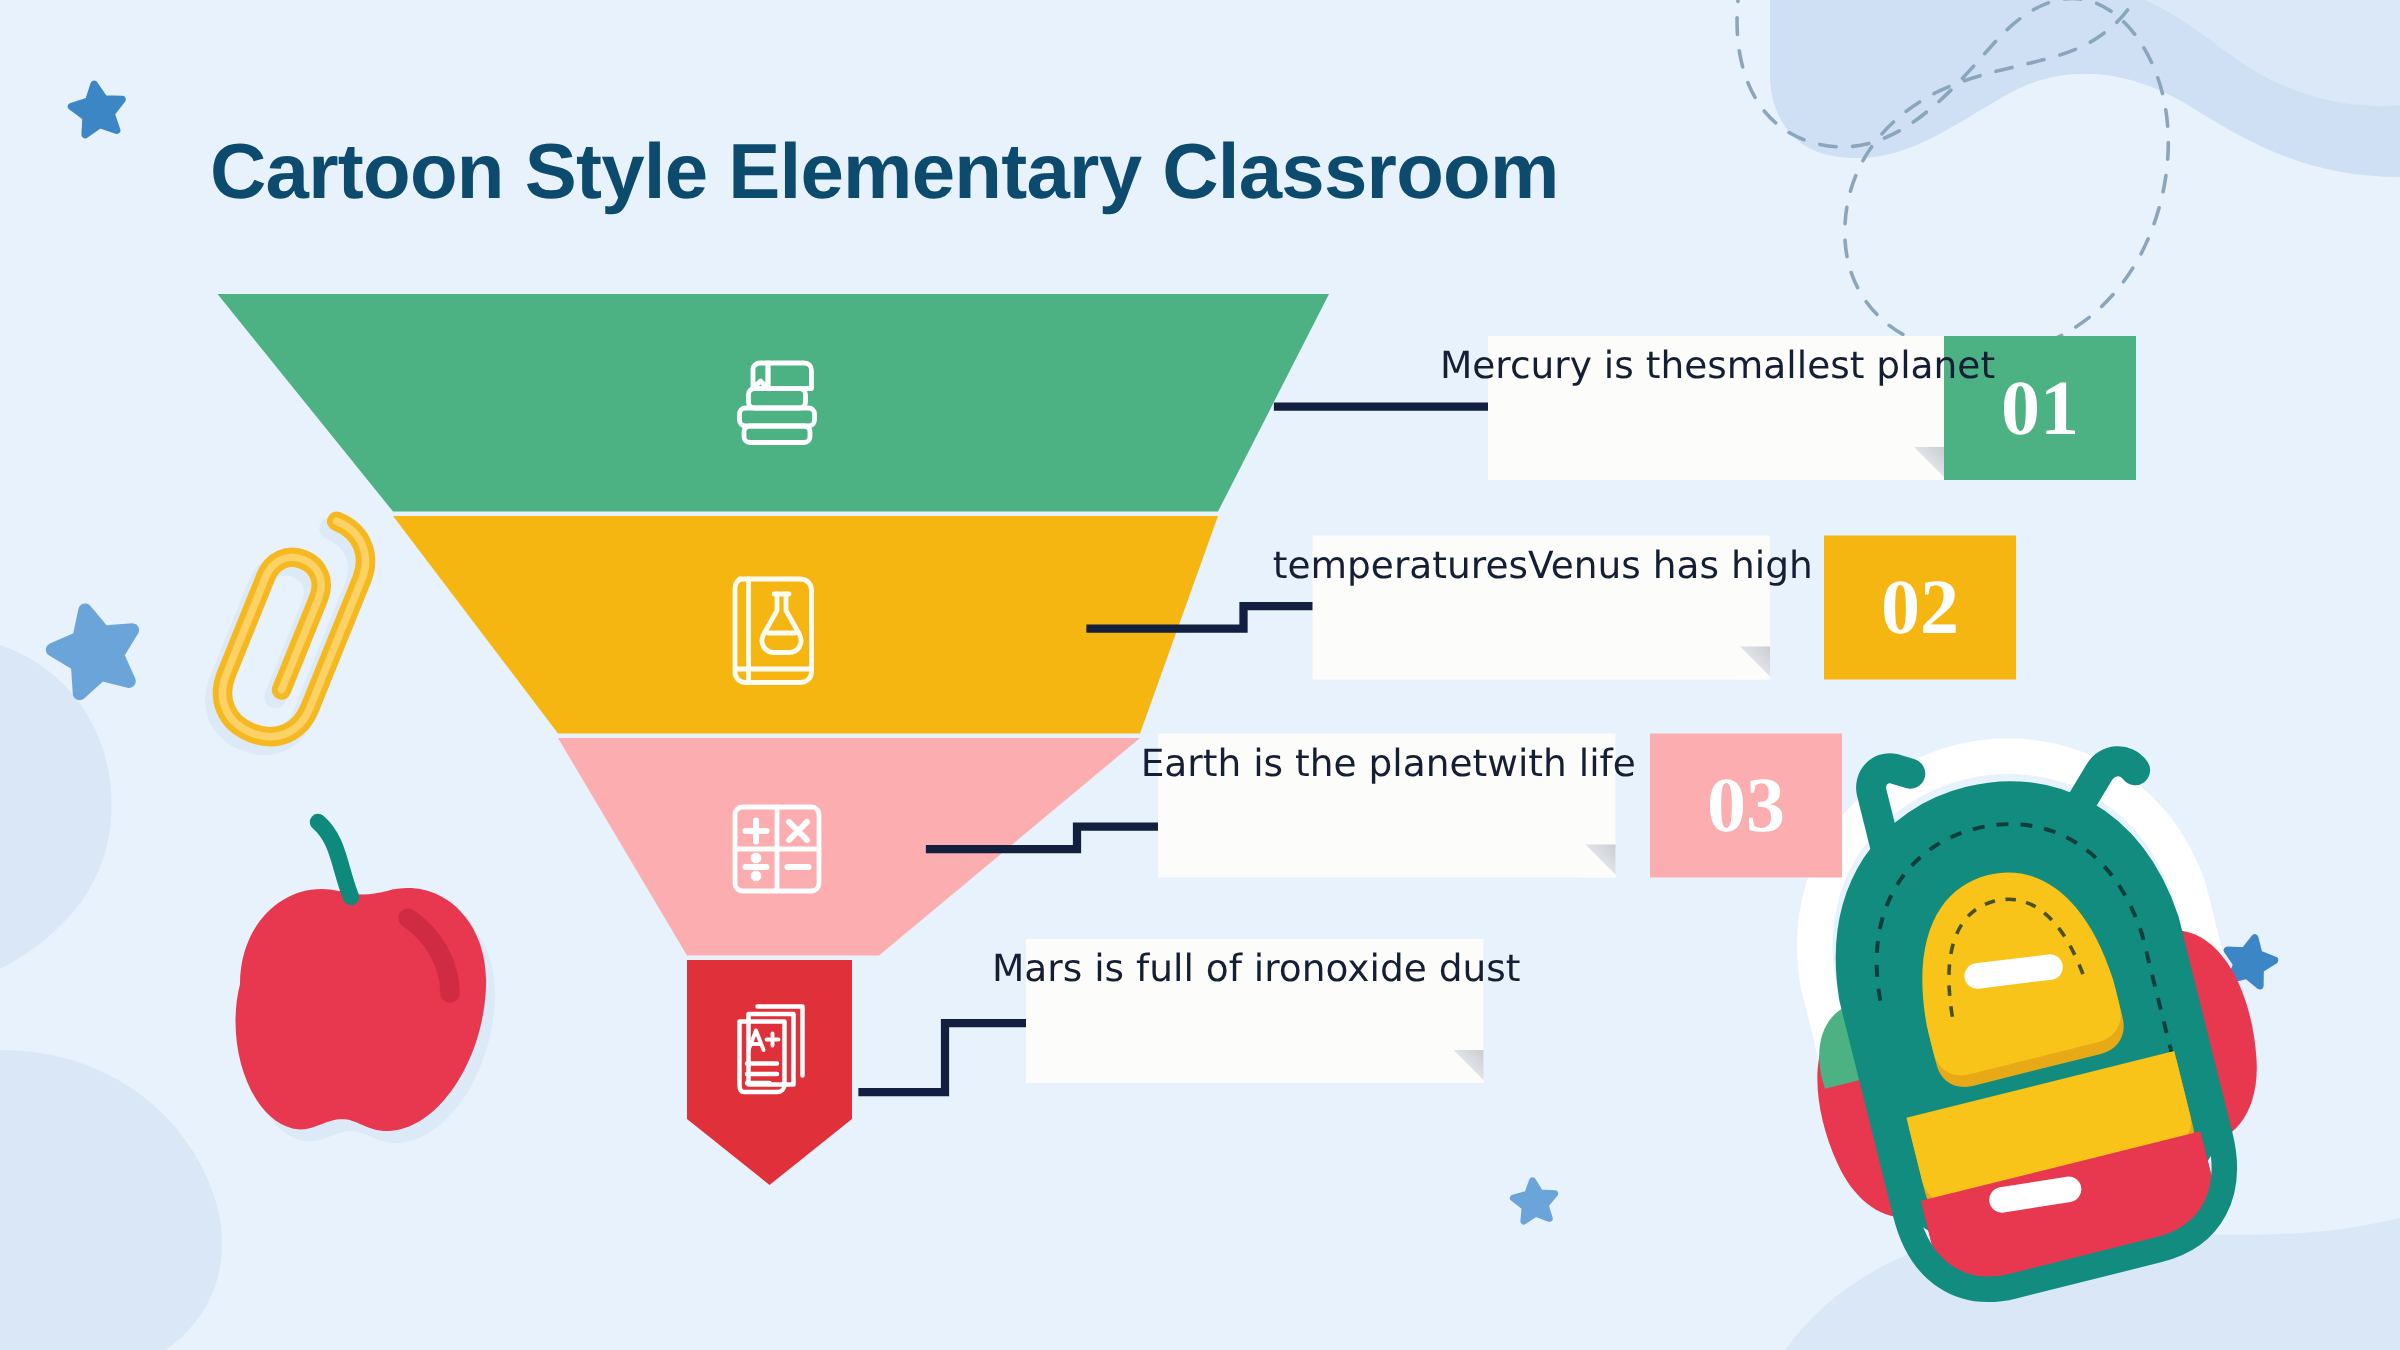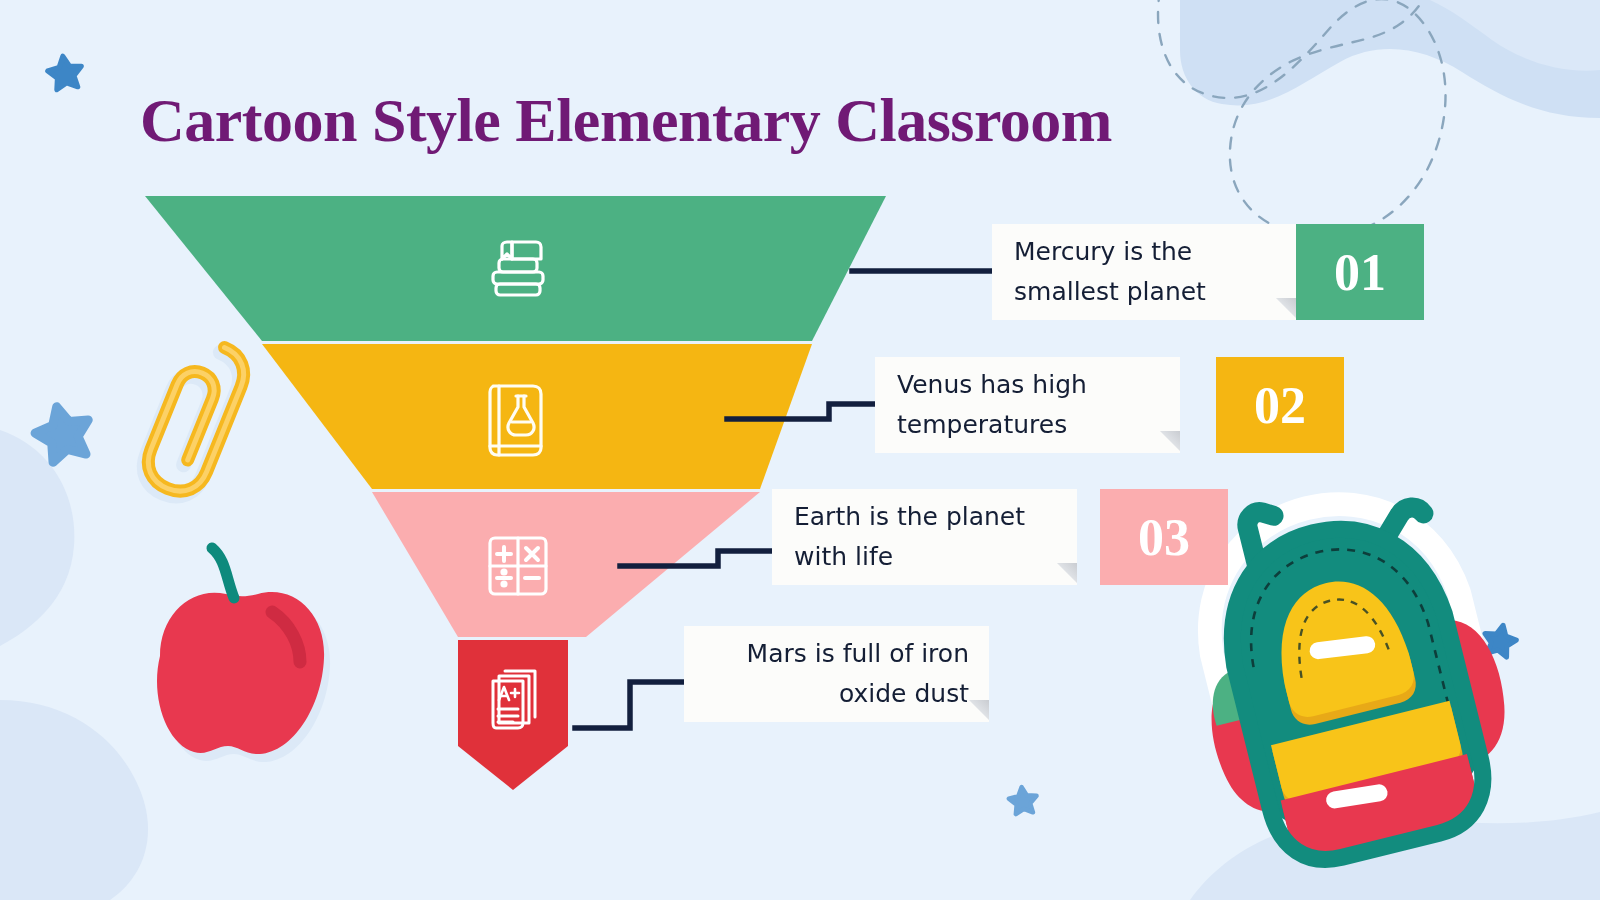--- a/index.html
+++ b/index.html
@@ -32,42 +32,42 @@
   #connector-layer { z-index: 4; }
   #deco-layer { z-index: 2; }
 
   
   #page-title {
     position: absolute;
     left: 140px;
     top: 88px;
     width: 1300px;
     z-index: 6;
-    font-family: Liberation Serif, serif;
+    font-family: Liberation Sans, sans-serif;
     font-weight: bold;
-    font-size: 62px;
+    font-size: 52px;
     line-height: 1.05;
     letter-spacing: -0.5px;
-    color: #701a75;
+    color: #0c4a6e;
     white-space: nowrap;
   }
 
   
   .label-card {
     position: absolute;
     display: flex;
     align-items: stretch;
     z-index: 5;
     height: 96px;
   }
   .label-text-box {
     position: relative;
     background: #fcfcfa;
     display: flex;
-    flex-direction: column;
+    flex-direction: row;
     justify-content: center;
     padding: 0 20px 0 22px;
     box-sizing: border-box;
   }
   .label-text-box .line {
     font-family: "DejaVu Sans", sans-serif;
     font-size: 25px;
     line-height: 1.62;
     color: #141e35;
     white-space: nowrap;
@@ -252,22 +252,22 @@
     <div class="label-text-box" style="width:304px;">
       <div class="line">Mercury is the</div>
       <div class="line">smallest planet</div>
       <div class="fold"></div>
     </div>
     <div class="label-num" style="background:#4cb183;">01</div>
   </div>
 
   <div class="label-card" style="left:875px; top:357px;">
     <div class="label-text-box" style="width:305px;">
+      <div class="line">temperatures</div>
       <div class="line">Venus has high</div>
-      <div class="line">temperatures</div>
       <div class="fold"></div>
     </div>
     <div class="label-num" style="background:#f5b612;margin-left:36px;">02</div>
   </div>
 
   <div class="label-card" style="left:772px; top:489px;gap:23px;">
     <div class="label-text-box" style="width:305px;">
       <div class="line">Earth is the planet</div>
       <div class="line">with life</div>
       <div class="fold"></div>

